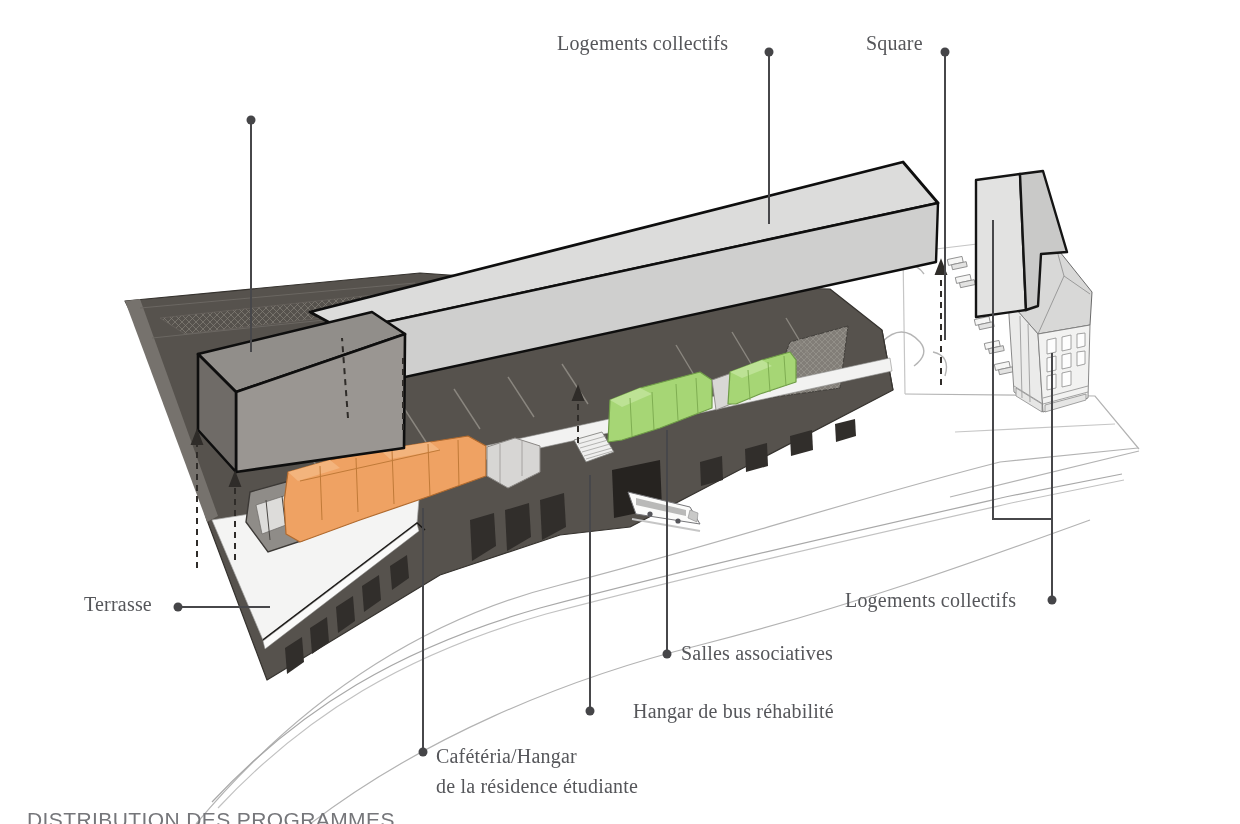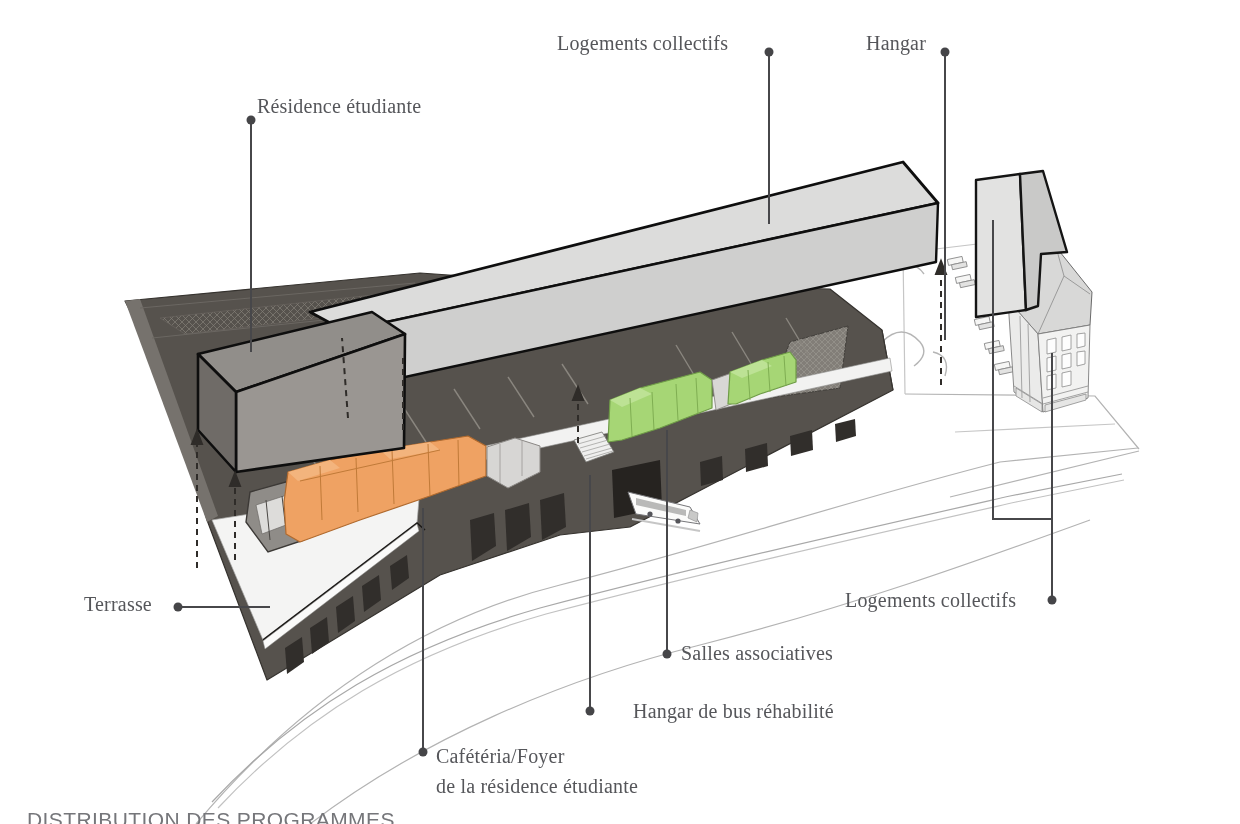--- a/index.html
+++ b/index.html
@@ -223,26 +223,25 @@
     <circle cx="769" cy="52" r="4.5"></circle>
     <circle cx="945" cy="52" r="4.5"></circle>
     <circle cx="178" cy="607" r="4.5"></circle>
     <circle cx="667" cy="654" r="4.5"></circle>
     <circle cx="590" cy="711" r="4.5"></circle>
     <circle cx="423" cy="752" r="4.5"></circle>
     <circle cx="1052" cy="600" r="4.5"></circle>
   </g>
 </svg>
 
-<div class="lbl" style="left:257px;top:94px;">Résidence étudiante</div>
 <div class="lbl" style="left:557px;top:31px;">Logements collectifs</div>
-<div class="lbl" style="left:866px;top:31px;">Hangar</div>
+<div class="lbl" style="left:866px;top:31px;">Square</div>
 <div class="lbl" style="left:84px;top:592px;">Terrasse</div>
 <div class="lbl" style="left:845px;top:588px;">Logements collectifs</div>
 <div class="lbl" style="left:681px;top:641px;">Salles associatives</div>
 <div class="lbl" style="left:633px;top:699px;">Hangar de bus réhabilité</div>
 <div class="lbl" style="left:436px;top:741px;line-height:30px;">
-  <span>Cafétéria/Foyer</span>
+  <span>Cafétéria/Hangar</span>
   <span>de la résidence étudiante</span>
 </div>
 <div id="title" style="left:27px;top:790px;margin-top:18px;">DISTRIBUTION DES PROGRAMMES</div>
 
 </div>
 
 </body></html>

